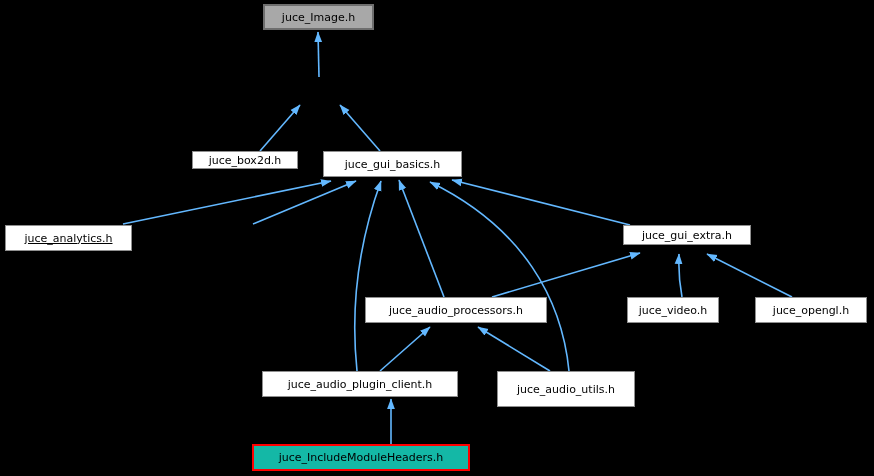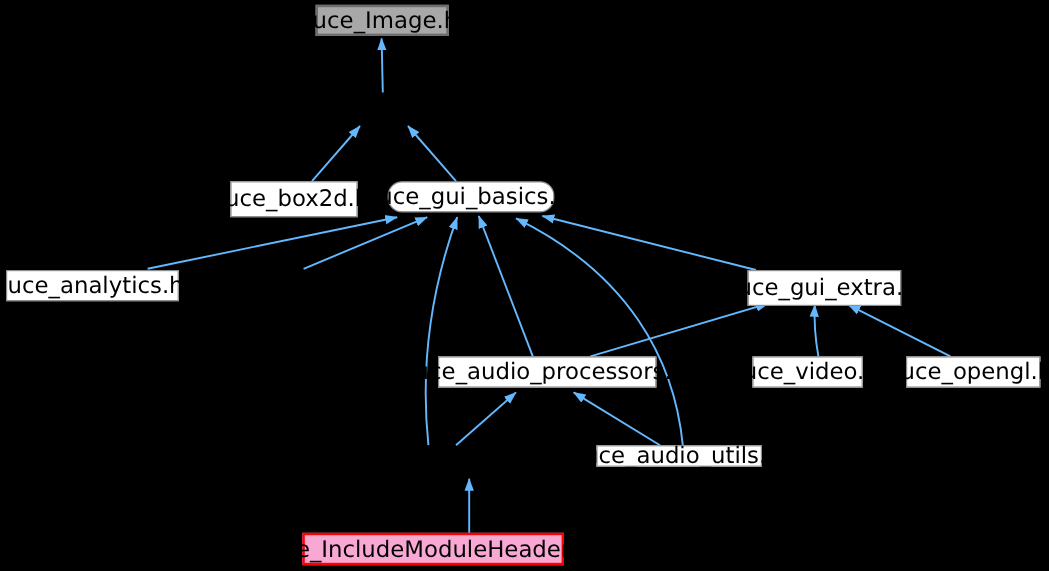--- a/index.html
+++ b/index.html
@@ -10,49 +10,49 @@
     overflow:hidden;
     font-family:"DejaVu Sans","Liberation Sans",sans-serif;
   }
   #edges{position:absolute;left:0;top:0;width:874px;height:476px;}
   .node{
     position:absolute;
     box-sizing:border-box;
     background:#fff;
     border:1.5px solid #8f8f8f;
     color:#000;
-    font-size:19px;
+    font-size:11px;
     display:flex;
     align-items:center;
     justify-content:center;
     white-space:nowrap;
     cursor:pointer;
     z-index:2;
   }
   .node.current{
     background:#a8a8a8;
     border:2px solid #6e6e6e;
   }
   .node.highlight{
-    background:#f9a8d4;
+    background:#14b8a6;
     border:2px solid #ff0000;
   }
   
   .n0 {left:263px;top:4px;  width:111px;height:26px;}
   .n1 {left:258px;top:77px; width:125px;height:26px;}
-  .n2 {left:192px;top:151px;width:106px;height:30px;}
-  .n3 {left:323px;top:151px;width:139px;height:26px;border-radius:12px;}
-  .n4 {left:5px;  top:225px;width:144px;height:26px;}
+  .n2 {left:192px;top:151px;width:106px;height:18px;}
+  .n3 {left:323px;top:151px;width:139px;height:26px;}
+  .n4 {left:5px;  top:225px;width:127px;height:26px;text-decoration:underline;}
   .n5 {left:157px;top:225px;width:135px;height:26px;}
-  .n6 {left:623px;top:225px;width:128px;height:30px;}
+  .n6 {left:623px;top:225px;width:128px;height:20px;}
   .n7 {left:365px;top:297px;width:182px;height:26px;text-align:center;}
   .n8 {left:627px;top:297px;width:92px;height:26px;}
   .n9 {left:755px;top:297px;width:112px;height:26px;}
   .n10{left:262px;top:371px;width:196px;height:26px;}
-  .n11{left:497px;top:371px;width:138px;height:18px;}
+  .n11{left:497px;top:371px;width:138px;height:36px;}
   .n12{left:252px;top:444px;width:218px;height:27px;}
 </style>
 </head>
 <body>
 
 <div id="canvas">
 
   <svg id="edges" width="874" height="476" viewBox="0 0 874 476">
     <defs>
       <marker id="arrow" markerUnits="userSpaceOnUse" markerWidth="11" markerHeight="9" viewBox="0 0 11 9" refX="10" refY="4.5" orient="auto">
@@ -89,18 +89,19 @@
 
 
   <div class="node n6">juce_gui_extra.h</div>
 
   <div class="node n7">juce_audio_processors.h</div>
 
   <div class="node n8">juce_video.h</div>
 
   <div class="node n9">juce_opengl.h</div>
 
+  <div class="node n10">juce_audio_plugin_client.h</div>
 
   <div class="node n11">juce_audio_utils.h</div>
 
   <div class="node highlight n12">juce_IncludeModuleHeaders.h</div>
 
 </div>
 
 </body></html>

